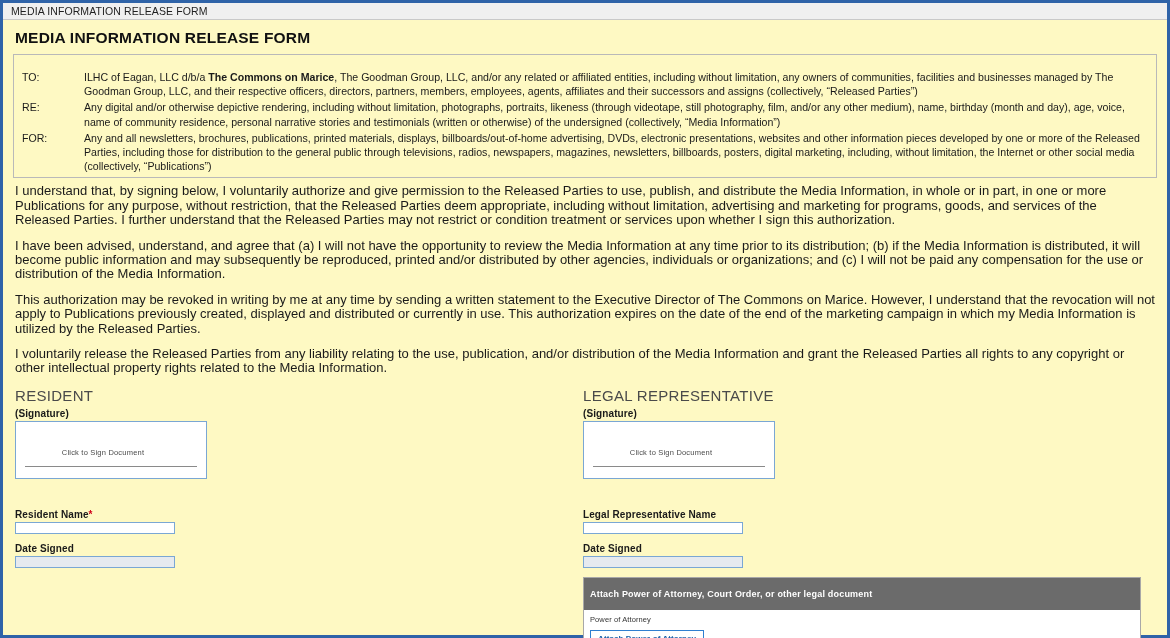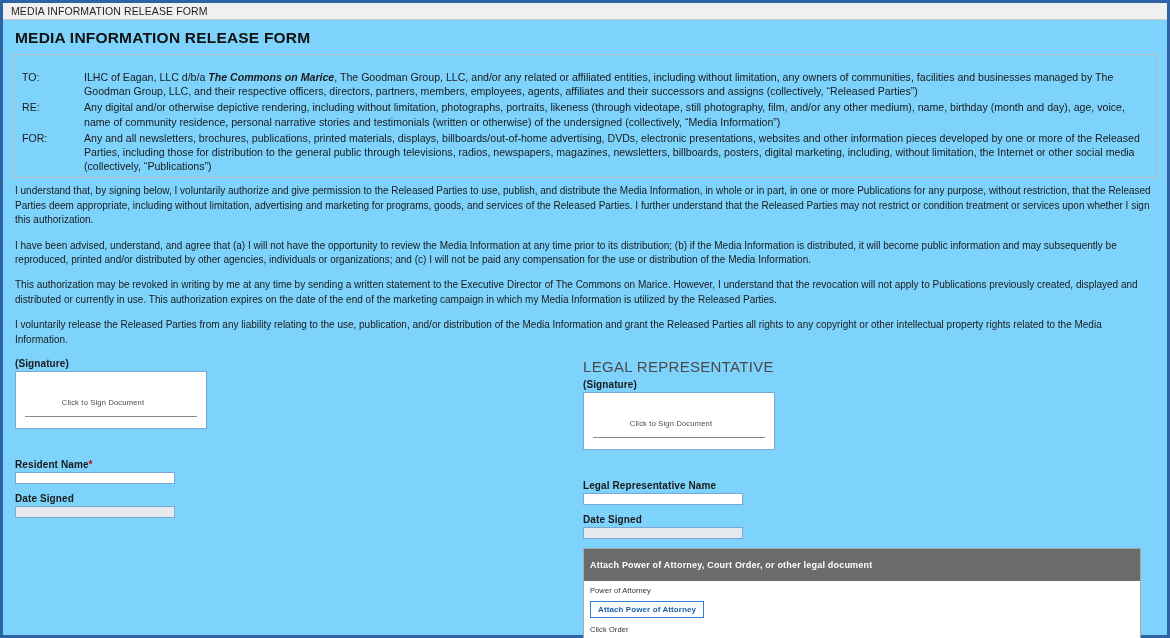--- a/index.html
+++ b/index.html
@@ -15,21 +15,21 @@
     color: #1a1a1a;
   }
 
   
   .window {
     position: relative;
     width: 1170px;
     height: 638px;
     box-sizing: border-box;
     border: 3px solid #2f63a8;
-    background: #7dd3fc;
+    background: #fef9c3;
   }
   .titlebar {
     height: 17px;
     background: #f0f0f0;
     border-bottom: 1px solid #c9c9c9;
     display: flex;
     align-items: center;
     padding-left: 8px;
     box-sizing: border-box;
   }
@@ -72,25 +72,25 @@
   .intro-row:last-child { margin-bottom: 0; }
   .intro-key {
     flex: 0 0 62px;
     font-size: 10.6px;
     color: #1a1a1a;
   }
   .intro-val {
     flex: 1 1 auto;
     color: #1a1a1a;
   }
-  .intro-val b { font-weight: bold; font-style: italic; }
+  .intro-val b { font-weight: bold; }
 
   
   .para {
-    font-size: 10px;
+    font-size: 13px;
     line-height: 14.4px;
     margin: 0 0 11px 0;
     color: #1a1a1a;
     padding: 0 2px;
   }
 
   
   .cols {
     display: flex;
     gap: 0px;
@@ -233,20 +233,21 @@
     </div>
 
     <p class="para">I understand that, by signing below, I voluntarily authorize and give permission to the Released Parties to use, publish, and distribute the Media Information, in whole or in part, in one or more Publications for any purpose, without restriction, that the Released Parties deem appropriate, including without limitation, advertising and marketing for programs, goods, and services of the Released Parties. I further understand that the Released Parties may not restrict or condition treatment or services upon whether I sign this authorization.</p>
     <p class="para">I have been advised, understand, and agree that (a) I will not have the opportunity to review the Media Information at any time prior to its distribution; (b) if the Media Information is distributed, it will become public information and may subsequently be reproduced, printed and/or distributed by other agencies, individuals or organizations; and (c) I will not be paid any compensation for the use or distribution of the Media Information.</p>
     <p class="para">This authorization may be revoked in writing by me at any time by sending a written statement to the Executive Director of The Commons on Marice. However, I understand that the revocation will not apply to Publications previously created, displayed and distributed or currently in use. This authorization expires on the date of the end of the marketing campaign in which my Media Information is utilized by the Released Parties.</p>
     <p class="para">I voluntarily release the Released Parties from any liability relating to the use, publication, and/or distribution of the Media Information and grant the Released Parties all rights to any copyright or other intellectual property rights related to the Media Information.</p>
 
     <div class="cols">
 
       <div class="col-left">
+        <div class="sec-heading">RESIDENT</div>
         <div class="field-label">(Signature)</div>
 
         <div class="sig-box">
           <div class="hint">Click to Sign Document</div>
           <div class="rule"></div>
         </div>
 
         <div class="spacer-name"></div>
 
         <div class="field-label"><span>Resident Name</span><span class="req">*</span></div>

